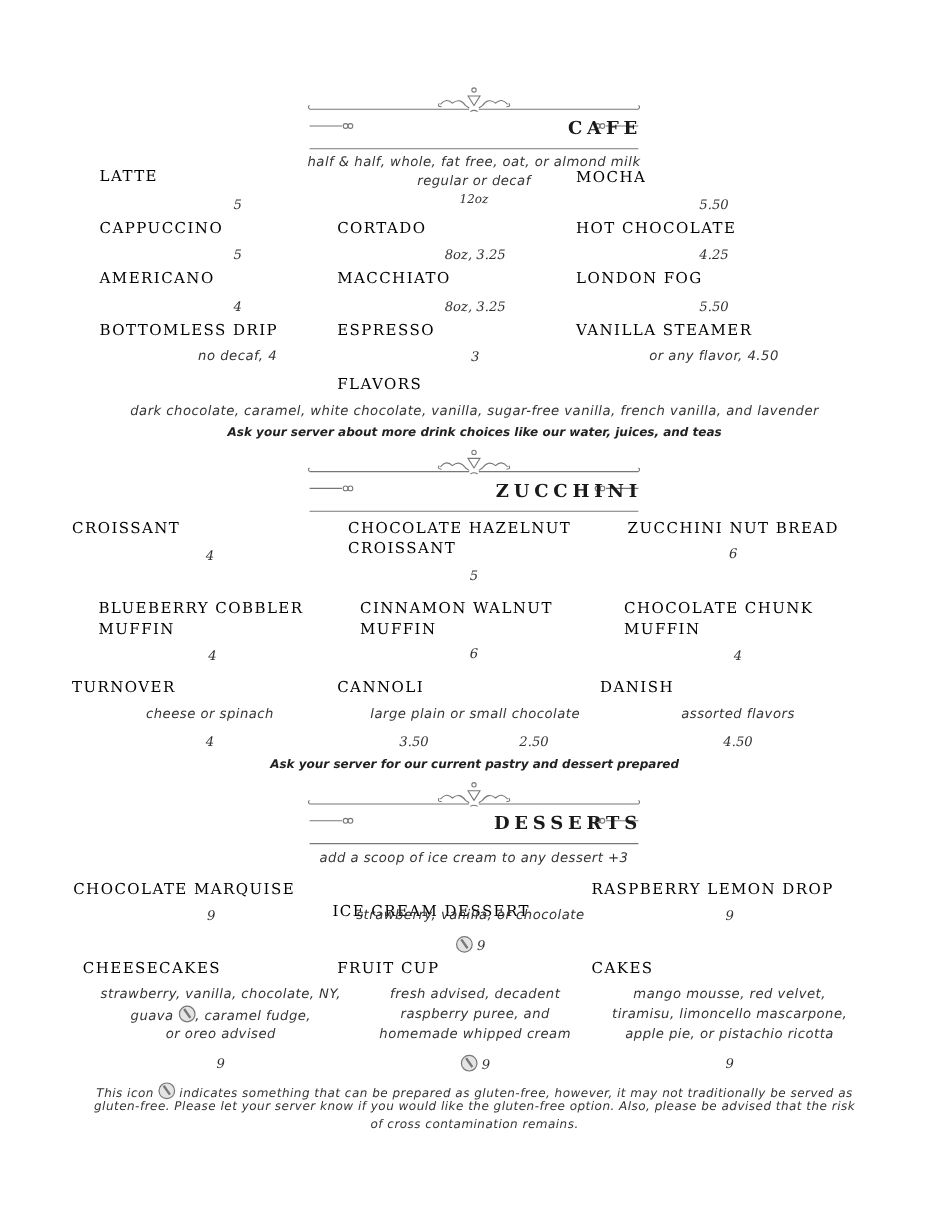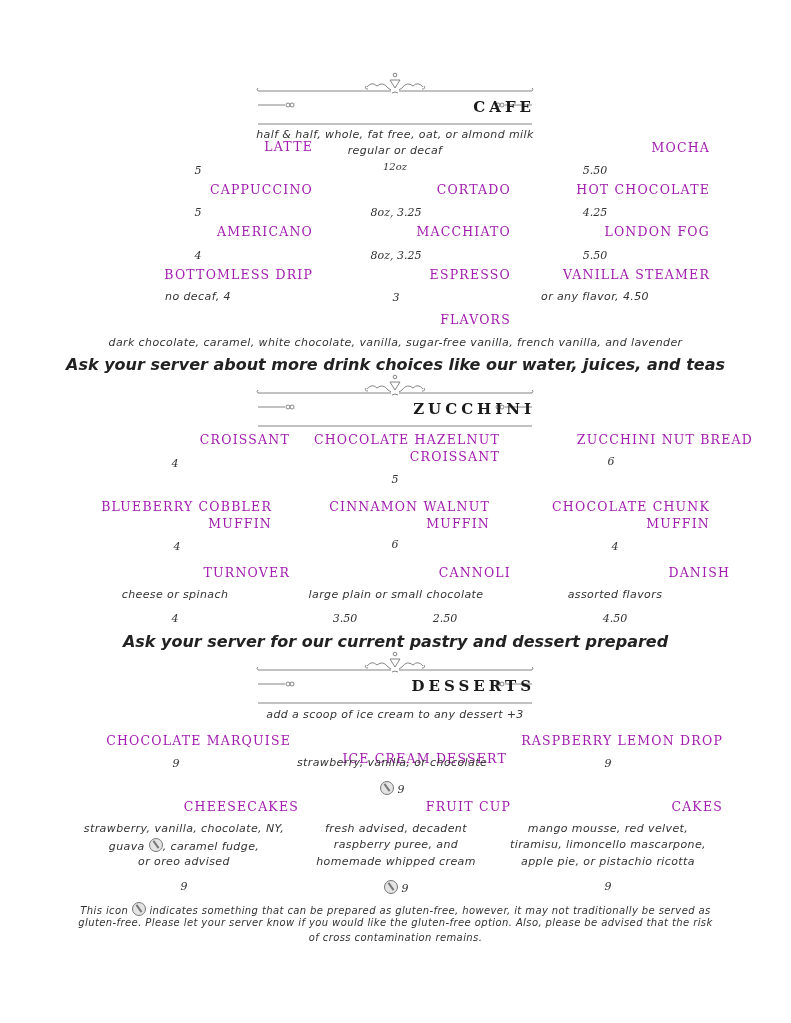--- a/index.html
+++ b/index.html
@@ -1,21 +1,21 @@
 <!DOCTYPE html>
 <html><head>
 <meta charset="utf-8">
 <style>
   html, body { margin: 0; padding: 0; background: #ffffff; }
   body { width: 791px; height: 1023px; position: relative; overflow: hidden; color: #1c1c1c; }
   .abs { position: absolute; }
-  .title { font-family: "DejaVu Serif", serif; font-size: 12.5px; letter-spacing: 1.2px; text-align: right; color: #a21caf; white-space: nowrap; }
+  .title { font-family: "DejaVu Serif", serif; font-size: 12.5px; letter-spacing: 1.2px; text-align: left; color: #000000; white-space: nowrap; }
   .it { font-family: "DejaVu Sans", sans-serif; font-style: italic; font-size: 11px; letter-spacing: 0.4px; text-align: center; color: #333; white-space: nowrap; }
   .price { font-family: "DejaVu Serif", serif; font-style: italic; font-size: 11px; text-align: center; color: #333; white-space: nowrap; }
-  .boldit { font-family: "DejaVu Sans", sans-serif; font-style: italic; font-weight: bold; font-size: 16px; text-align: center; color: #222; white-space: nowrap; }
+  .boldit { font-family: "DejaVu Sans", sans-serif; font-style: italic; font-weight: bold; font-size: 10px; text-align: center; color: #222; white-space: nowrap; }
   .sec-title { font-family: "DejaVu Serif", serif; font-weight: bold; font-size: 15px; letter-spacing: 4px; text-align: right; color: #1a1a1a; }
   .header-ornament { position: absolute; left: 255px; width: 280px; height: 60px; }
   .gf { display: inline-block; width: 12px; height: 12px; border-radius: 50%; border: 1px solid #777; background: #e4e4e4; vertical-align: -2px; position: relative; }
   .gf::after { content: ""; position: absolute; left: 5px; top: 1px; width: 2px; height: 9px; background: #777; transform: rotate(-35deg); }
   .multiline { white-space: normal; line-height: 16.5px; }
 </style>
 </head>
 <body>
 
 <div class="header-ornament" style="top:70px;">

